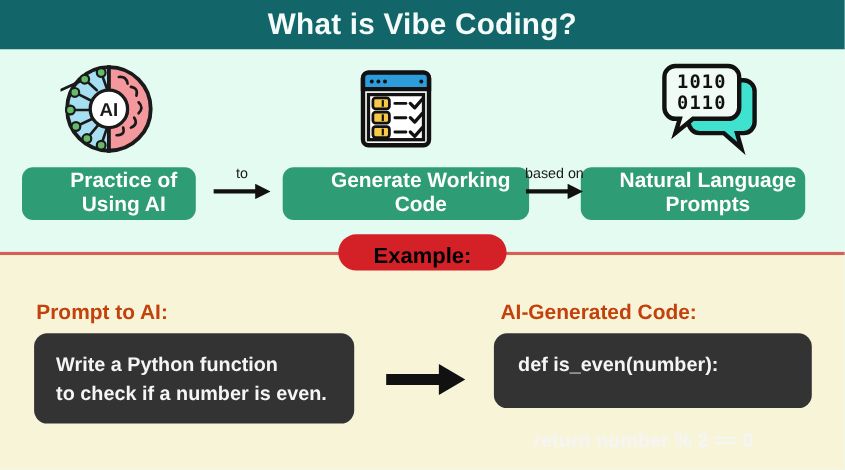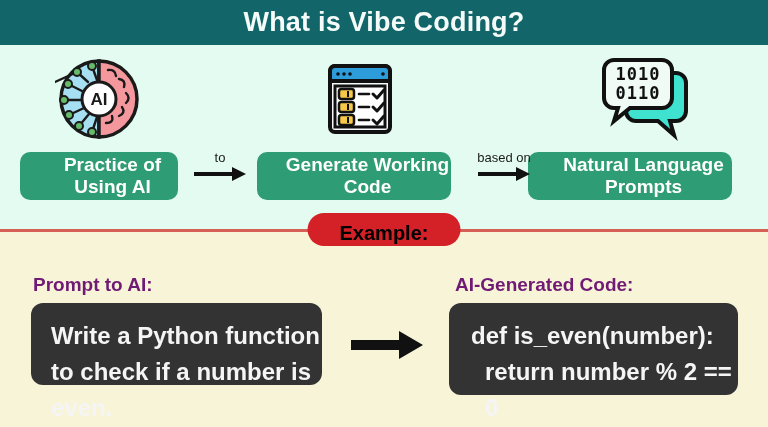--- a/index.html
+++ b/index.html
@@ -19,44 +19,44 @@
   
   .mint{position:absolute;left:0;top:45px;width:768px;height:187px;background:var(--mint-bg);}
   .step-icon{position:absolute;}
   .icon-brain{left:55px;top:10px;}
   .icon-checklist{left:320px;top:14px;}
   .icon-chat{left:598px;top:10px;}
   .flow-button{position:absolute;top:107px;height:48px;background:var(--button-green);
     border-radius:10px;display:flex;align-items:center;justify-content:center;text-align:center;
     color:#fff;font-weight:bold;font-size:19px;line-height:1.18;white-space:pre-line;padding-left:27px;}
   .btn-1{left:20px;width:158px;}
-  .btn-2{left:257px;width:194px;}
+  .btn-2{left:257px;width:224px;}
   .btn-3{left:528px;width:204px;}
   .connector{position:absolute;width:60px;text-align:center;}
   .conn-1{left:190px;top:105px;}
   .conn-2{left:474px;top:105px;}
   .connector .conn-label{font-size:13px;color:#1A1A1A;display:block;margin-bottom:2px;}
 
   
   .divider{position:absolute;left:0;top:229px;width:768px;height:3px;background:var(--divider-red);}
   .example-badge{position:absolute;left:50%;top:213px;transform:translateX(-50%);
     background:var(--badge-red);color:#000000;font-weight:bold;font-size:20px;
     height:33px;line-height:33px;padding:4px 32px;border-radius:17px;z-index:5;}
 
   
   .cream{position:absolute;left:0;top:232px;width:768px;height:195px;background:var(--cream-bg);}
-  .section-heading{position:absolute;top:42px;font-size:19px;font-weight:bold;color:#701a75;}
+  .section-heading{position:absolute;top:42px;font-size:19px;font-weight:bold;color:#c2410c;}
   .heading-prompt{left:33px;}
   .heading-code{left:455px;}
   .dark-box{position:absolute;top:71px;background:var(--code-box-dark);border-radius:12px;
-    color:#F5F5F5;font-weight:bold;font-size:24px;line-height:1.5;padding-top:15px;}
+    color:#F5F5F5;font-weight:bold;font-size:18px;line-height:1.5;padding-top:15px;}
   .prompt-box{left:31px;width:291px;height:82px;padding-left:20px;}
-  .code-box{left:449px;width:289px;height:92px;padding-left:22px;}
+  .code-box{left:449px;width:289px;height:68px;padding-left:22px;}
   .code-line-1{padding-left:0;}
-  .code-line-2{padding-left:14px;}
+  .code-line-2{padding-left:14px;margin-top:42px;}
   .big-arrow{position:absolute;left:351px;top:96px;}
 
   
   .logo{position:absolute;right:14px;bottom:7px;display:flex;align-items:center;gap:5px;}
   .logo-text{color:var(--logo-gray);font-size:14px;letter-spacing:1px;font-weight:normal;}
 </style>
 </head>
 <body>
 
 <div class="poster">

